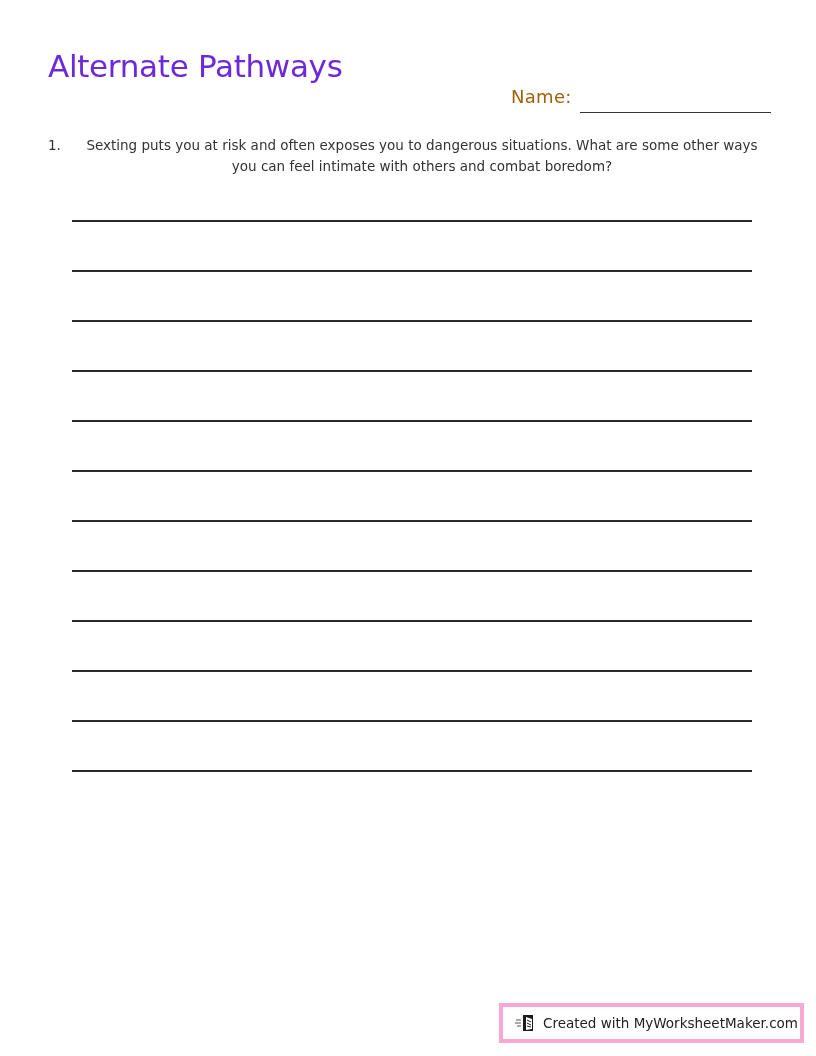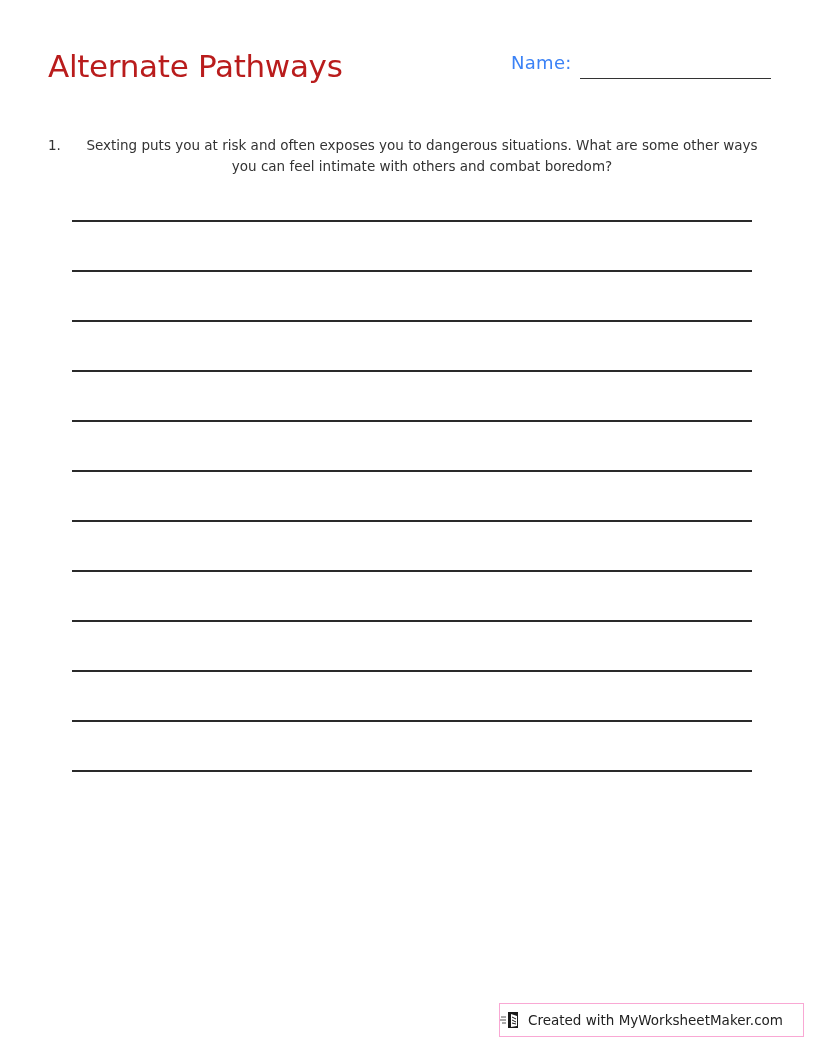--- a/index.html
+++ b/index.html
@@ -1,31 +1,31 @@
 <!DOCTYPE html>
 <html><head>
   <meta charset="utf-8">
   <style>
     html, body { margin: 0; padding: 0; background: #ffffff; }
     body { width: 816px; height: 1056px; position: relative; overflow: hidden;
            font-family: "DejaVu Sans", sans-serif; color: #222; }
     .title { position: absolute; left: 48px; top: 48px; font-size: 31px; font-weight: normal;
-             color: #b91c1c; letter-spacing: -0.3px; margin: 0; }
+             color: #6d28d9; letter-spacing: -0.3px; margin: 0; }
     .name-wrap { position: absolute; left: 511px; top: 52px; display: flex; align-items: flex-end; }
-    .name-label { font-size: 18px; color: #3b82f6; letter-spacing: 0.3px; }
+    .name-label { font-size: 18px; color: #a16207; letter-spacing: 0.3px; margin-top: 34px; }
     .name-line { width: 191px; height: 0; border-bottom: 1.5px solid #333; margin-left: 8px; margin-bottom: -6px; }
     .question { position: absolute; left: 48px; top: 135px; width: 720px; display: flex;
                 font-size: 13.5px; line-height: 21px; color: #333; }
     .q-num { width: 28px; flex: none; }
     .q-text { flex: 1; text-align: center; }
     .lines { position: absolute; left: 72px; top: 220px; width: 680px; }
     .answer-line { height: 2px; background: #2a2a2a; margin-bottom: 48px; }
-    .footer { position: absolute; left: 499px; top: 1003px; width: 305px; height: 34px;
-              border: 1px solid #f9a8d4; box-sizing: border-box; display: flex; align-items: center;
-              }
+    .footer { position: absolute; left: 499px; top: 1003px; width: 305px; height: 40px;
+              border: 4px solid #f9a8d4; box-sizing: border-box; display: flex; align-items: center;
+              padding-left: 12px; }
     .footer-icon { width: 22px; height: 20px; margin-right: 6px; }
     .footer-text { font-size: 13.5px; color: #222; }
   </style>
 </head>
 <body>
 
 <h1 class="title">Alternate Pathways</h1>
 
 <div class="name-wrap">
   <span class="name-label">Name:</span>

